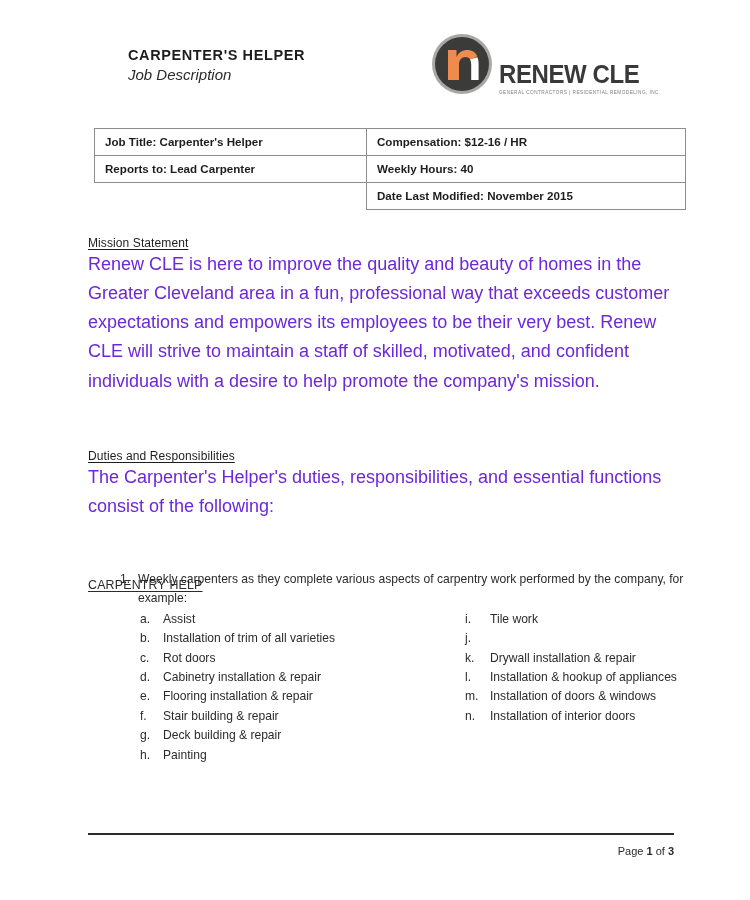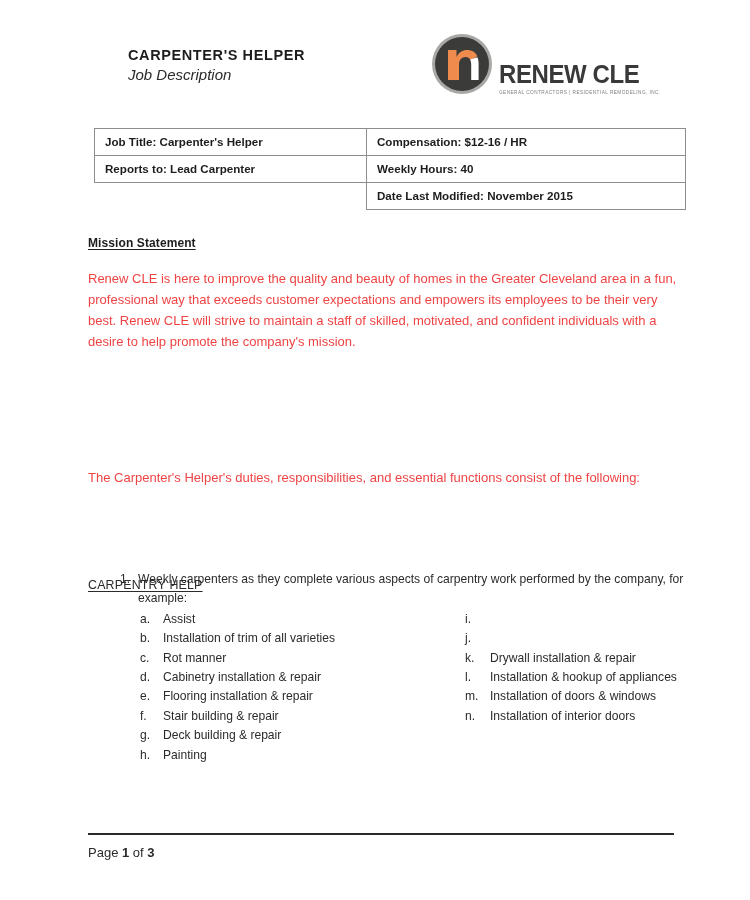--- a/index.html
+++ b/index.html
@@ -120,39 +120,39 @@
   .col-left { width: 251px; }
 
   
   .section {
     position: absolute;
     left: 72px;
     width: 600px;
   }
   .sec-heading {
     font-size: 12px;
-    font-weight: bold;
+    font-weight: normal;
     color: #1d1d1d;
     text-decoration: underline;
     text-underline-offset: 2px;
     letter-spacing: 0.1px;
   }
   .sec-heading-plain {
     font-size: 12.4px;
     font-weight: normal;
     color: #2b2b2b;
     text-decoration: underline;
     text-underline-offset: 2px;
     letter-spacing: 0.2px;
   }
   .body-text {
-    font-size: 13px;
+    font-size: 18px;
     line-height: 1.62;
-    color: #ef4444;
-    margin-top: 18px;
+    color: #6d28d9;
+    margin-top: 0;
   }
 
   #sec-mission   { top: 236px; }
   #sec-position  { top: 356px; }
   #sec-duties    { top: 449px; }
   #sec-carpentry { top: 546px; margin-top: 32px; }
 
   
   .num-list {
     position: absolute;
@@ -213,22 +213,22 @@
     top: 833px;
     width: 586px;
     height: 0;
     border-top: 2.4px solid #2a2a2a;
   }
   .footer-page {
     position: absolute;
     left: 72px;
     top: 845px;
     width: 586px;
-    text-align: left;
-    font-size: 13px;
+    text-align: right;
+    font-size: 11px;
     color: #2b2b2b;
   }
   .footer-page b { font-weight: bold; }
 </style>
 </head>
 <body>
 
 <div class="page">
 
   <div class="header">
@@ -279,20 +279,21 @@
     </table>
   </div>
 
   <div class="section" id="sec-mission">
     <div class="sec-heading">Mission Statement</div>
     <div class="body-text">Renew CLE is here to improve the quality and beauty of homes in the Greater Cleveland area in a fun, professional way that exceeds customer expectations and empowers its employees to be their very best.  Renew CLE will strive to maintain a staff of skilled, motivated, and confident individuals with a desire to help promote the company's mission.</div>
   </div>
 
 
   <div class="section" id="sec-duties">
+    <div class="sec-heading">Duties and Responsibilities</div>
     <div class="body-text">The Carpenter's Helper's duties, responsibilities, and essential functions consist of the following:</div>
   </div>
 
   <div class="section" id="sec-carpentry">
     <div class="sec-heading-plain">CARPENTRY HELP</div>
   </div>
 
   <div class="num-list">
     <div class="num-item">
       <div class="num-marker">1.</div>
@@ -306,21 +307,21 @@
       <div class="sub-item">
         <div class="sub-marker">a.</div>
         <div class="sub-body">Assist</div>
       </div>
       <div class="sub-item">
         <div class="sub-marker">b.</div>
         <div class="sub-body">Installation of trim of all varieties</div>
       </div>
       <div class="sub-item">
         <div class="sub-marker">c.</div>
-        <div class="sub-body">Rot manner</div>
+        <div class="sub-body">Rot doors</div>
       </div>
       <div class="sub-item">
         <div class="sub-marker">d.</div>
         <div class="sub-body">Cabinetry installation &amp; repair</div>
       </div>
       <div class="sub-item">
         <div class="sub-marker">e.</div>
         <div class="sub-body">Flooring installation &amp; repair</div>
       </div>
       <div class="sub-item">
@@ -333,20 +334,21 @@
       </div>
       <div class="sub-item">
         <div class="sub-marker">h.</div>
         <div class="sub-body">Painting</div>
       </div>
     </div>
 
     <div class="sub-col-b">
       <div class="sub-item">
         <div class="sub-marker">i.</div>
+        <div class="sub-body">Tile work</div>
       </div>
       <div class="sub-item">
         <div class="sub-marker">j.</div>
       </div>
       <div class="sub-item">
         <div class="sub-marker">k.</div>
         <div class="sub-body">Drywall installation &amp; repair</div>
       </div>
       <div class="sub-item">
         <div class="sub-marker">l.</div>

